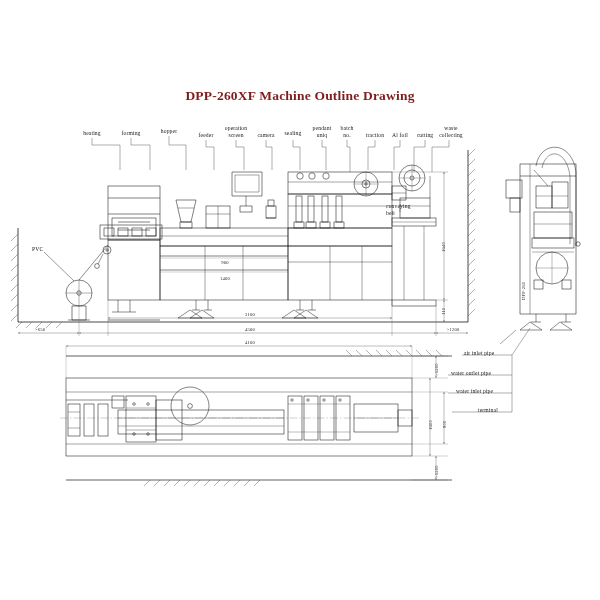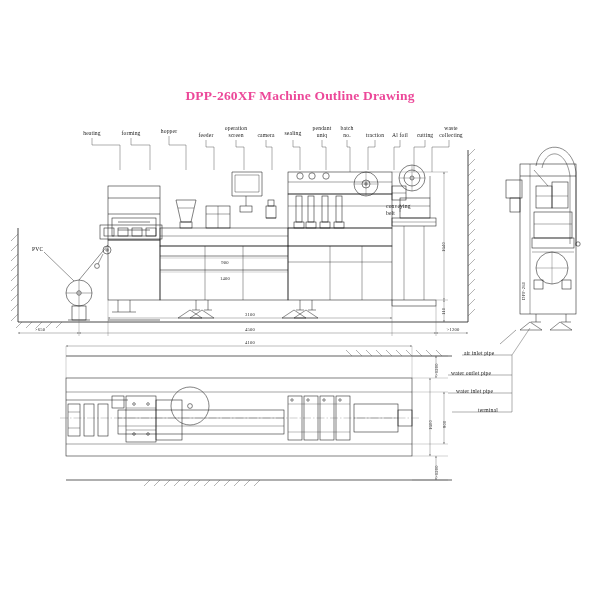--- a/index.html
+++ b/index.html
@@ -19,21 +19,21 @@
 
   .title{
     position:absolute;
     left:0;right:0;
     top:88px;
     text-align:center;
     font-family:"Liberation Serif", serif;
     font-weight:bold;
     font-size:13.5px;
     letter-spacing:.2px;
-    color:#ec4899;
+    color:#7f1d1d;
     white-space:nowrap;
   }
 
   .lbl{
     position:absolute;
     font-family:"Liberation Serif", serif;
     font-size:5.6px;
     color:#1b1b1b;
     white-space:nowrap;
     line-height:6.4px;

